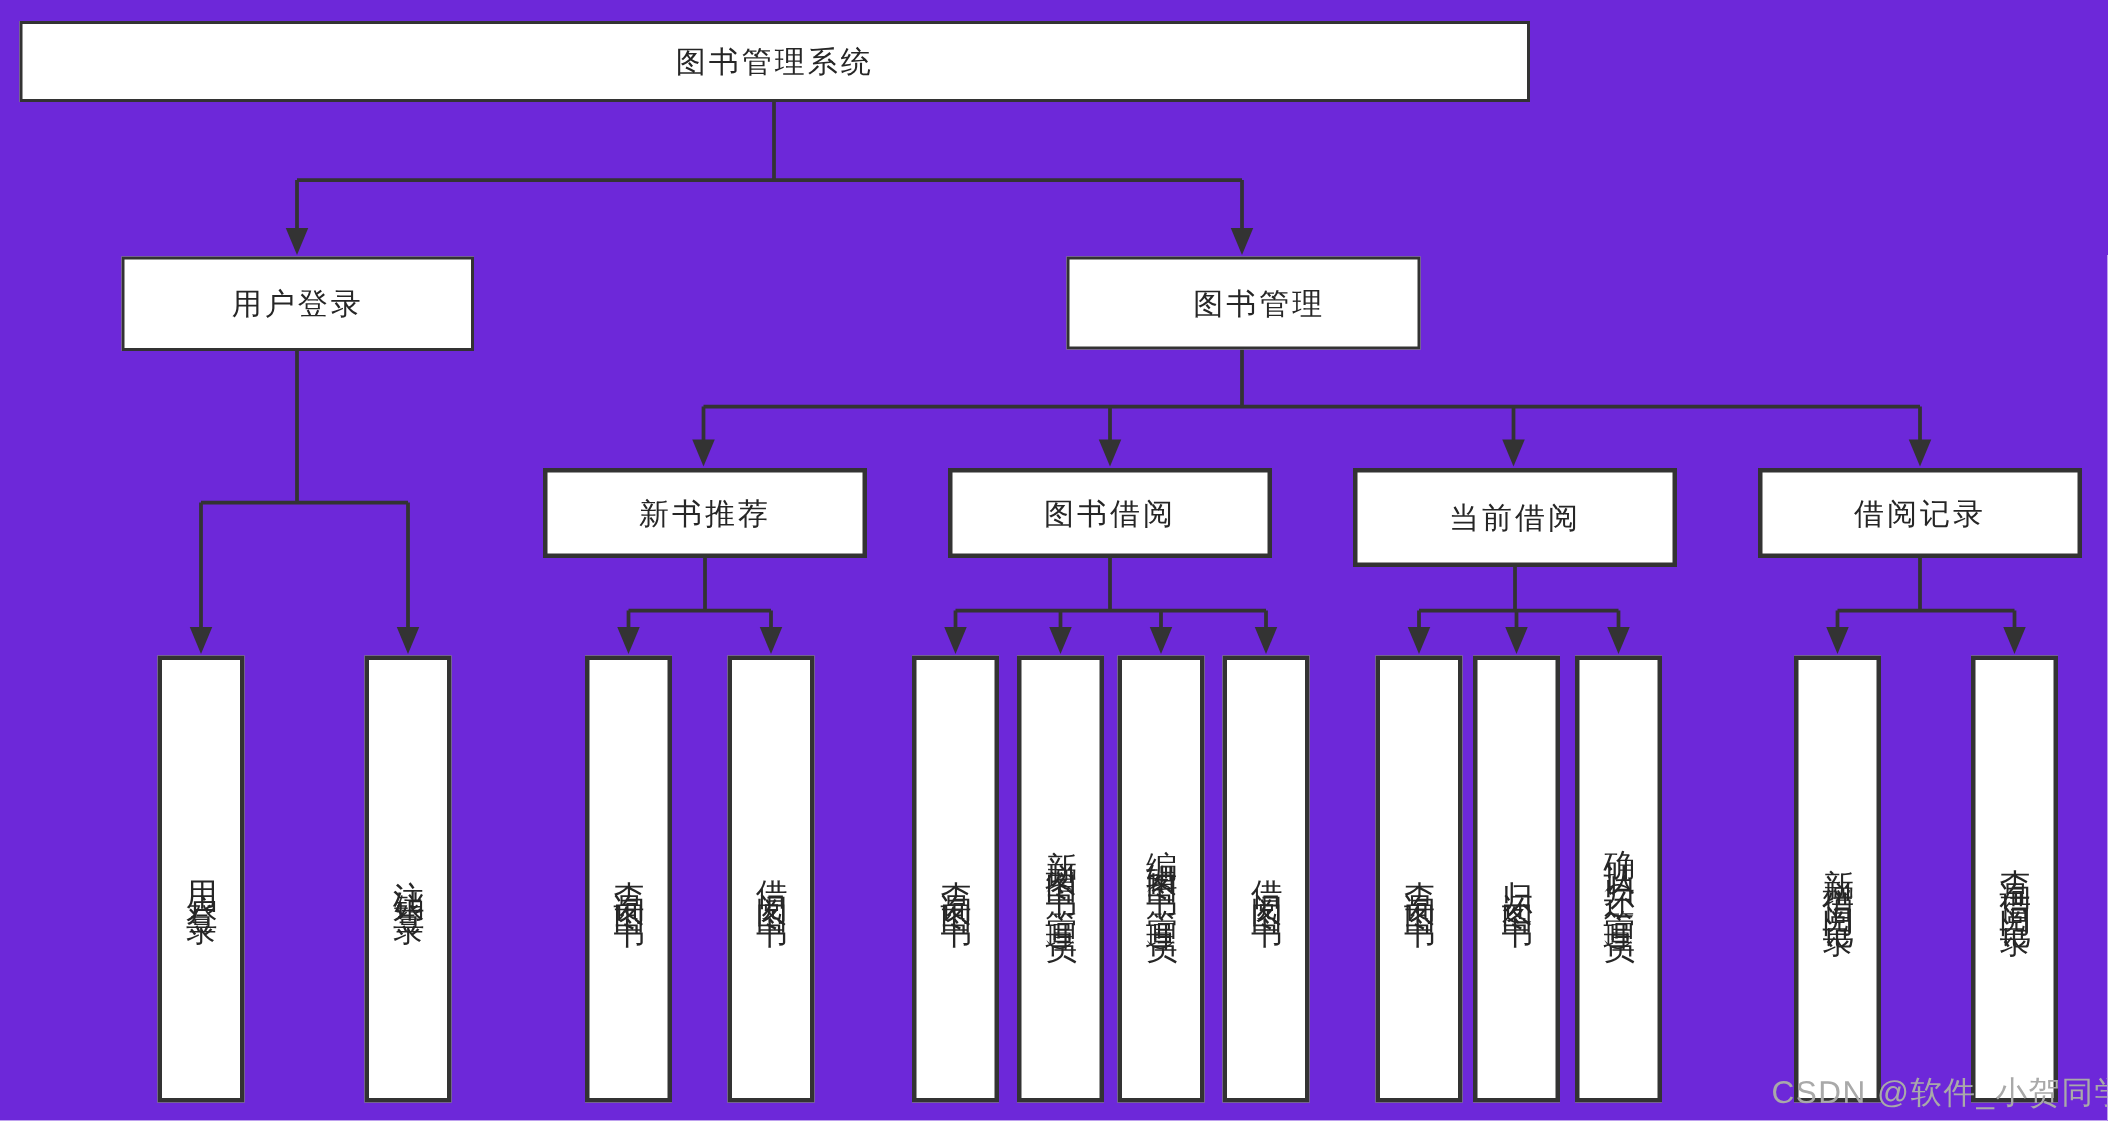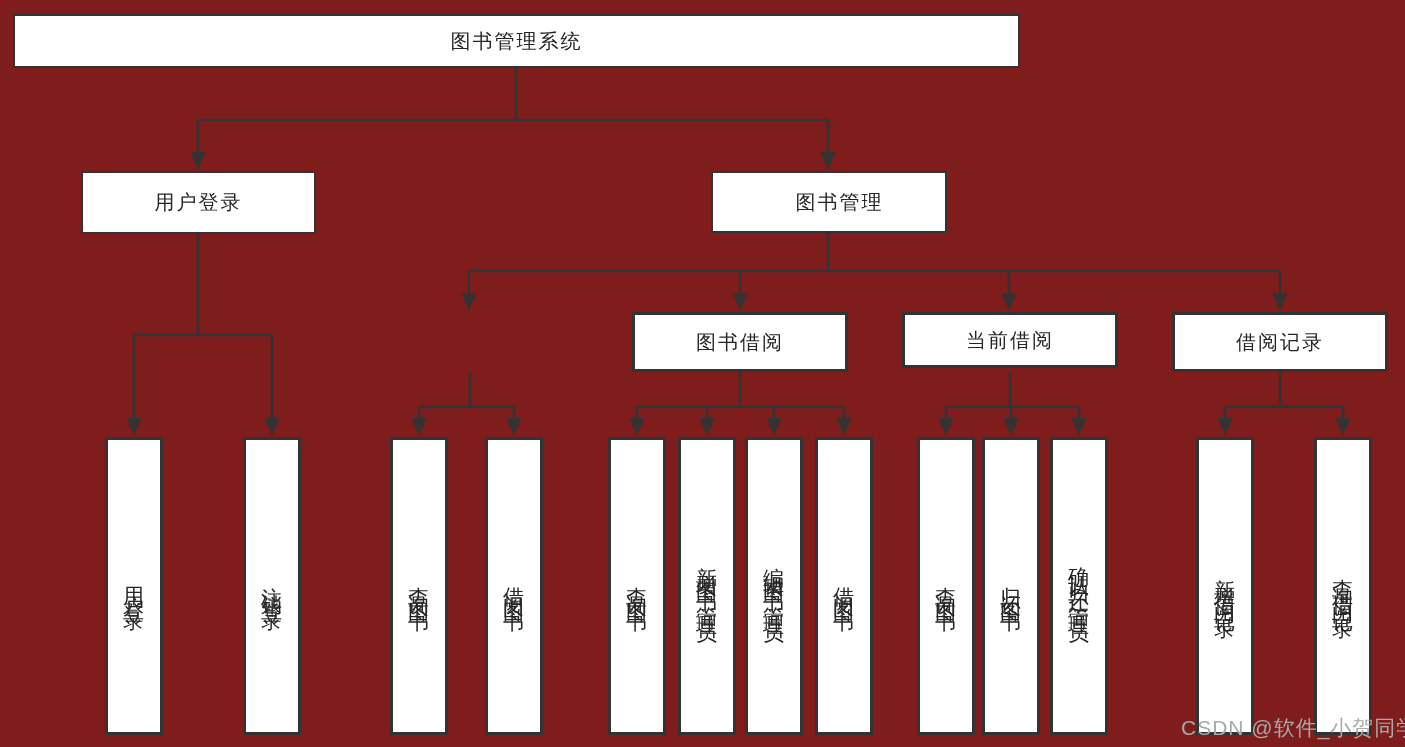--- a/index.html
+++ b/index.html
@@ -1,20 +1,20 @@
 <!DOCTYPE html>
 <html><head>
 <meta charset="utf-8">
 <style>
   html, body { margin: 0; padding: 0; background: #ffffff; }
   #canvas {
     position: relative;
     width: 1405px;
     height: 747px;
-    background: #7f1d1d;
+    background: #6d28d9;
     font-family: "Liberation Sans", "DejaVu Sans", sans-serif;
     color: #262626;
     overflow: hidden;
   }
   #connectors {
     position: absolute;
     left: 0; top: 0;
     width: 1405px; height: 747px;
     z-index: 1;
   }
@@ -102,24 +102,27 @@
     <span class="h-label">图书管理系统</span>
   </div>
 
   <div class="box" style="left:81px; top:171px; width:235px; height:63px;">
     <span class="h-label">用户登录</span>
   </div>
   <div class="box" style="left:711px; top:171px; width:236px; height:62px;padding-left:21px;">
     <span class="h-label">图书管理</span>
   </div>
 
+  <div class="box lvl3" style="left:362px; top:312px; width:216px; height:60px;">
+    <span class="h-label">新书推荐</span>
+  </div>
   <div class="box lvl3" style="left:632px; top:312px; width:216px; height:60px;">
     <span class="h-label">图书借阅</span>
   </div>
-  <div class="box lvl3" style="left:902px; top:312px; width:216px; height:56px;">
+  <div class="box lvl3" style="left:902px; top:312px; width:216px; height:66px;">
     <span class="h-label">当前借阅</span>
   </div>
   <div class="box lvl3" style="left:1172px; top:312px; width:216px; height:60px;">
     <span class="h-label">借阅记录</span>
   </div>
 
   <div class="box v-box" style="left:105px; top:437px; width:58px; height:298px;">
     <span class="v-label">用户登录</span>
   </div>
   <div class="box v-box" style="left:243px; top:437px; width:58px; height:298px;">

